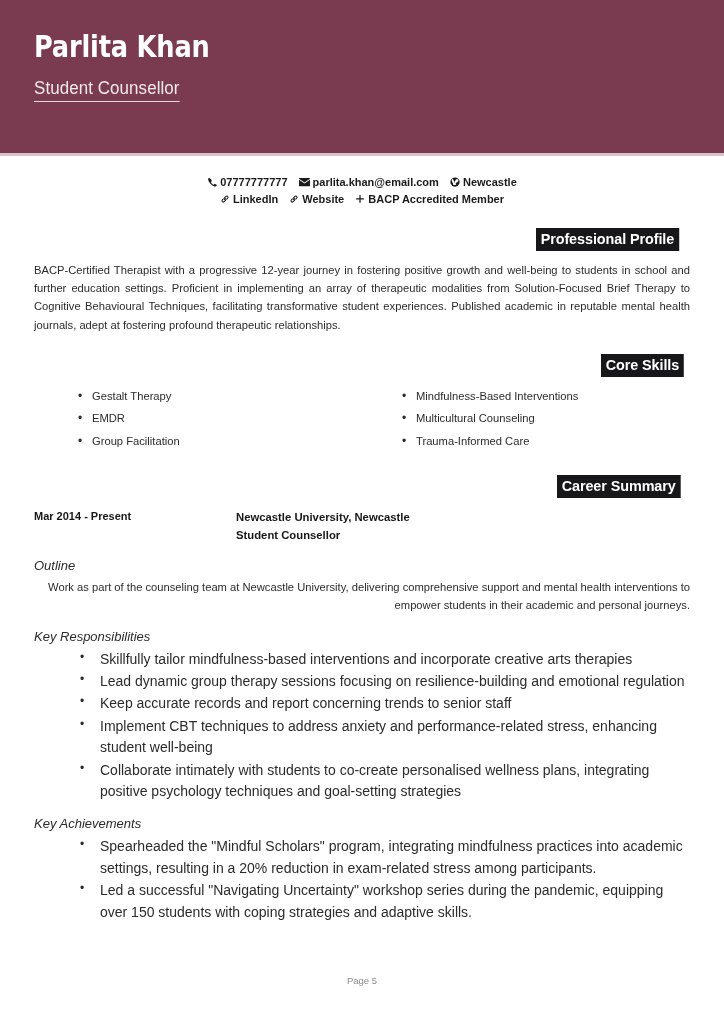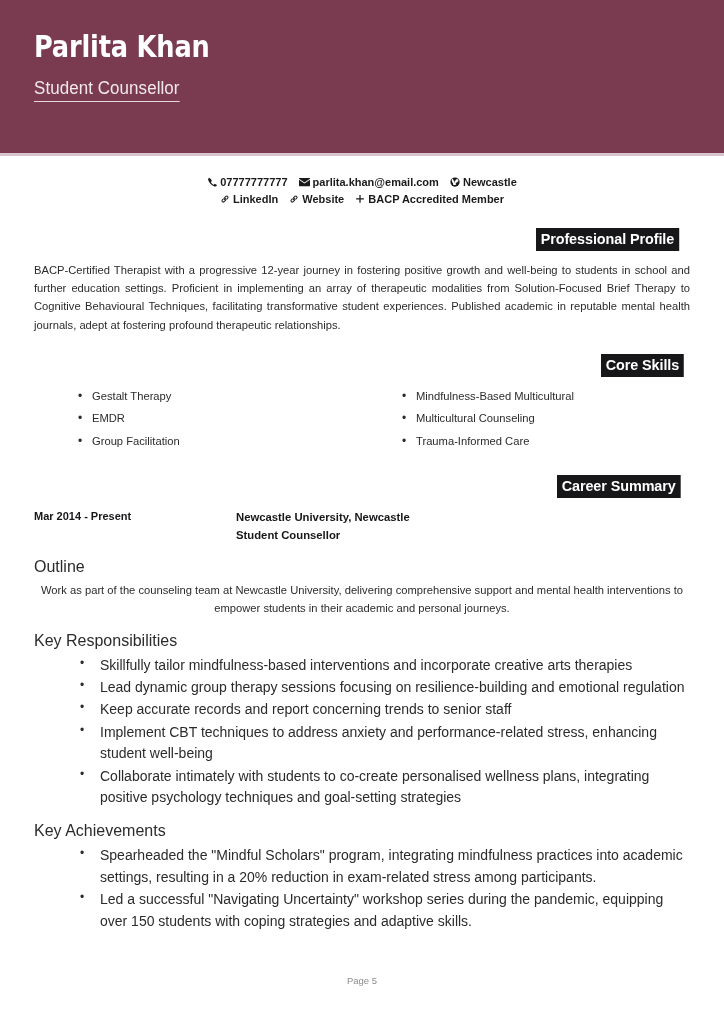--- a/index.html
+++ b/index.html
@@ -86,21 +86,21 @@
   }
   .sec-head-wrap { margin-top: 20px; margin-bottom: 10px; text-align: right; }
 
   
   .body-text {
     font-size: 11.2px;
     color: #2b2b2b;
     line-height: 1.62;
     text-align: justify;
   }
-  .body-left { text-align: center; }
+  .body-left { text-align: right; }
 
   
   .skills {
     display: flex;
     margin-top: 4px;
     padding-left: 44px;
     gap: 36px;
   }
   .skills-col { width: 50%; }
   .skill-item {
@@ -139,21 +139,22 @@
     color: #17171a;
     line-height: 1.6;
   }
   .job-role {
     font-size: 11.3px;
     font-weight: bold;
     color: #17171a;
     line-height: 1.6;
   }
   .sub-label {
-    font-size: 16px;
+    font-size: 13px;
+    font-style: italic;
     color: #2b2b2b;
     margin-top: 14px;
     margin-bottom: 5px;
   }
   .bullets {
     list-style: none;
     padding-left: 46px;
     margin-top: 1px;
   }
   .bullets li {
@@ -230,21 +231,21 @@
     <div class="sec-head-wrap">
       <span class="sec-head">Core Skills</span>
     </div>
     <div class="skills">
       <div class="skills-col">
         <div class="skill-item">Gestalt Therapy</div>
         <div class="skill-item">EMDR</div>
         <div class="skill-item">Group Facilitation</div>
       </div>
       <div class="skills-col">
-        <div class="skill-item">Mindfulness-Based Multicultural</div>
+        <div class="skill-item">Mindfulness-Based Interventions</div>
         <div class="skill-item">Multicultural Counseling</div>
         <div class="skill-item">Trauma-Informed Care</div>
       </div>
     </div>
   </div>
 
   <div class="section">
     <div class="sec-head-wrap">
       <span class="sec-head">Career Summary</span>
     </div>

